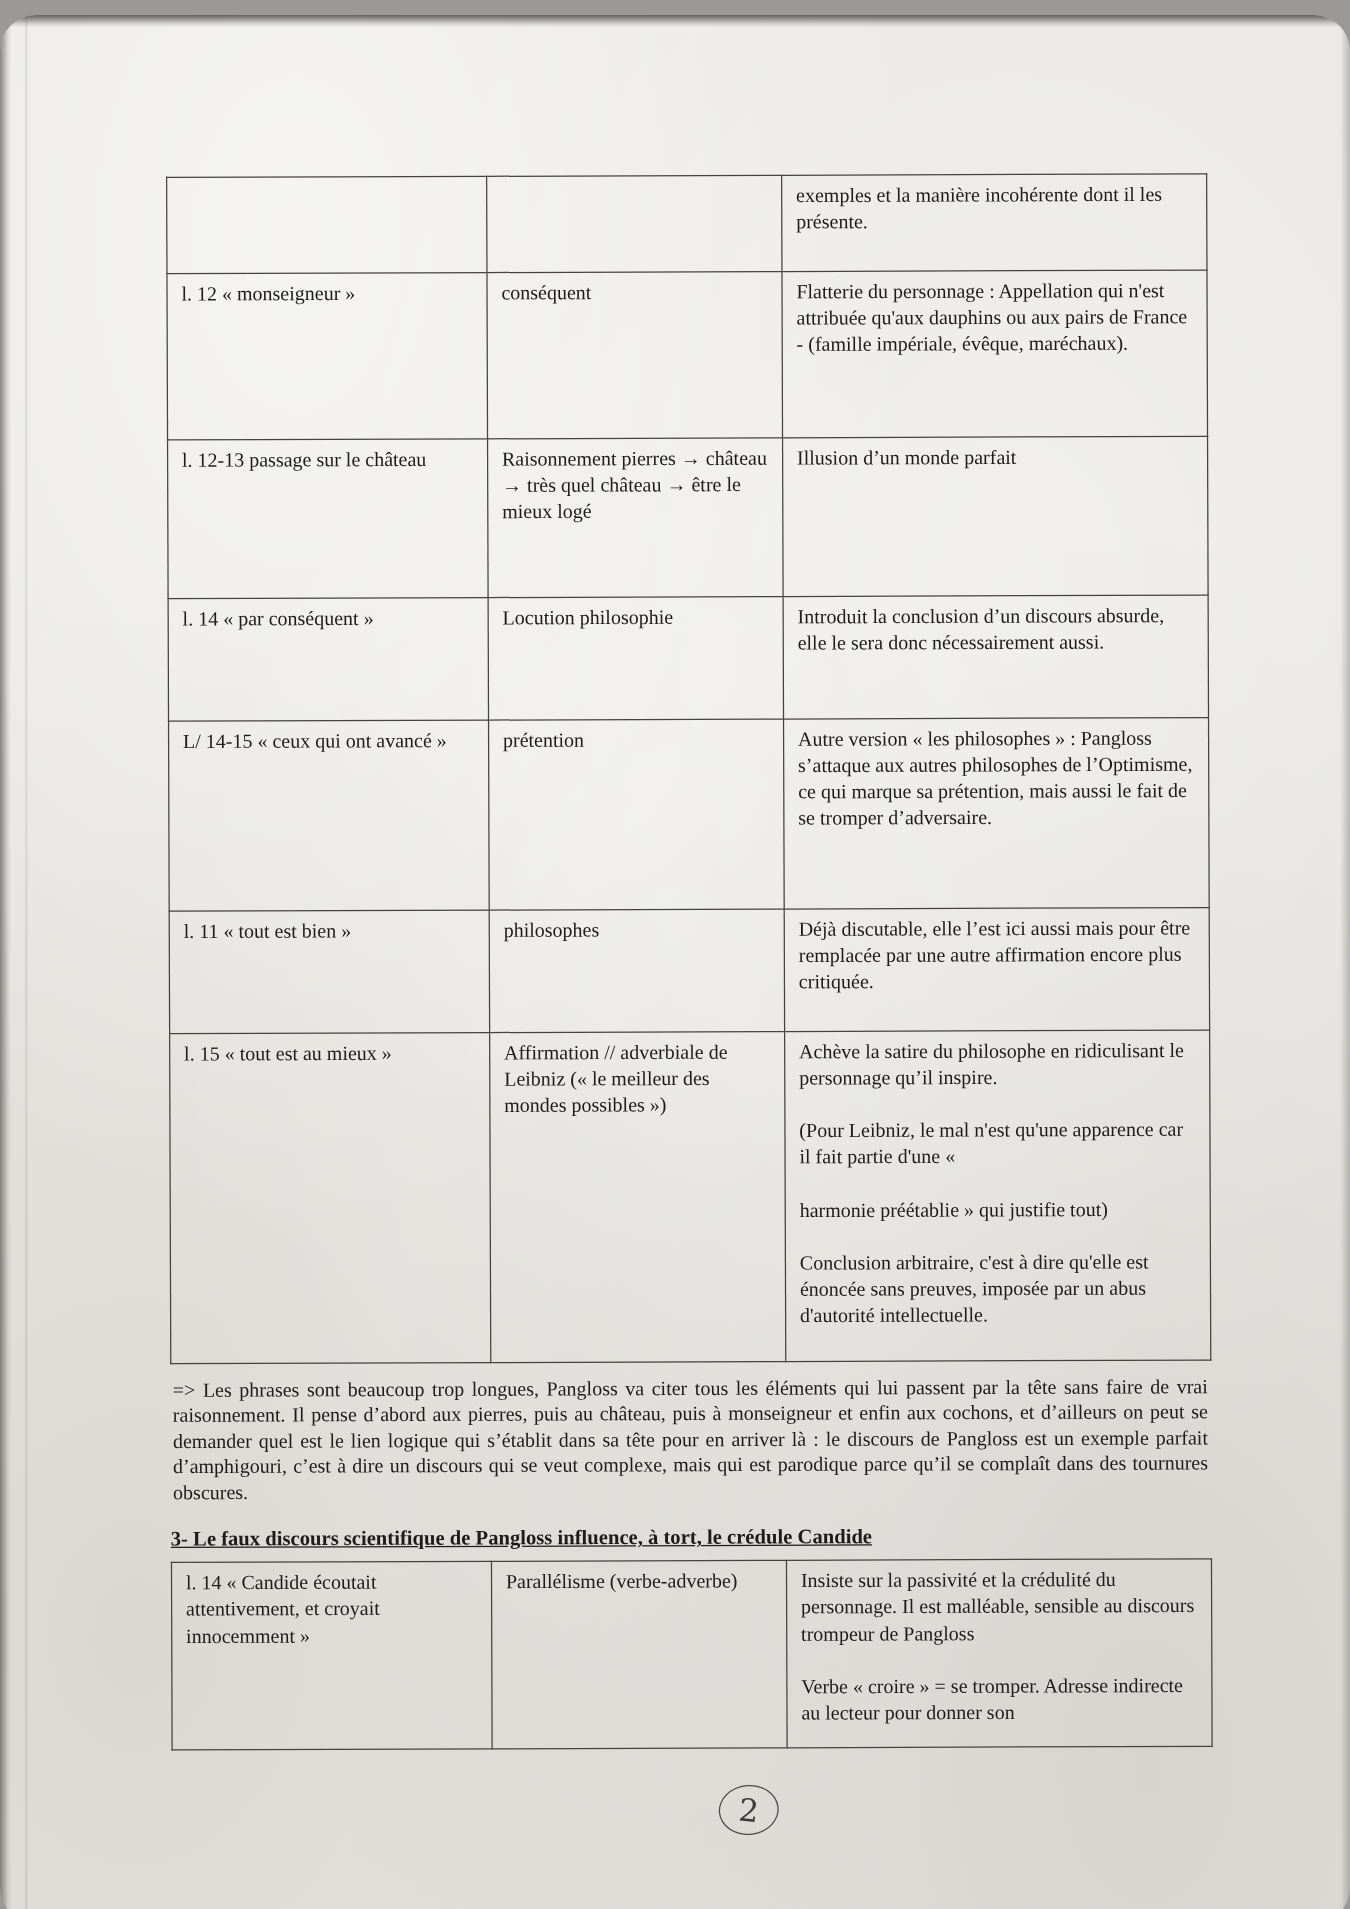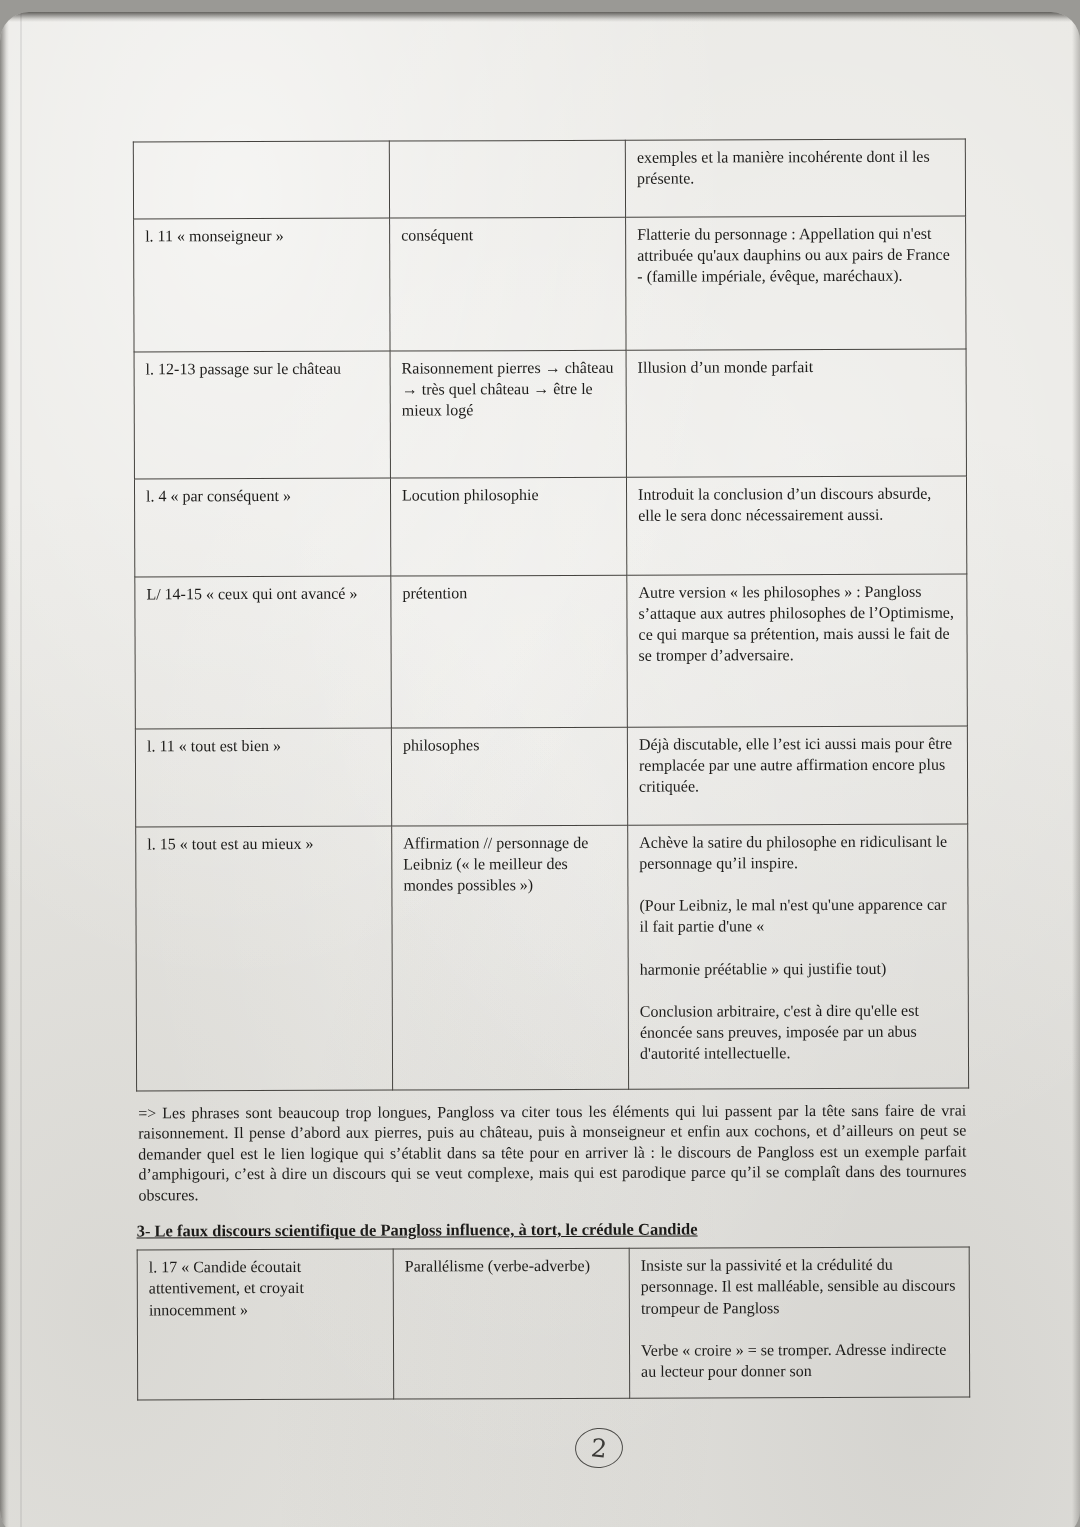--- a/index.html
+++ b/index.html
@@ -113,47 +113,47 @@
           <col class="c2">
           <col class="c3">
         </colgroup>
       <tbody>
         <tr>
           <td></td>
           <td></td>
           <td>exemples et la manière incohérente dont il les présente.</td>
         </tr>
         <tr>
-          <td>l. 11 « monseigneur »</td>
+          <td>l. 12 « monseigneur »</td>
           <td>conséquent</td>
           <td>Flatterie du personnage : Appellation qui n'est attribuée qu'aux dauphins ou aux pairs de France - (famille impériale, évêque, maréchaux).</td>
         </tr>
         <tr>
           <td>l. 12-13 passage sur le château</td>
           <td>Raisonnement pierres → château → très quel château → être le mieux logé</td>
           <td>Illusion d’un monde parfait</td>
         </tr>
         <tr>
-          <td>l. 4 « par conséquent »</td>
+          <td>l. 14 « par conséquent »</td>
           <td>Locution philosophie</td>
           <td>Introduit la conclusion d’un discours absurde, elle le sera donc nécessairement aussi.</td>
         </tr>
         <tr>
           <td>L/ 14-15 « ceux qui ont avancé »</td>
           <td>prétention</td>
           <td>Autre version « les philosophes » : Pangloss s’attaque aux autres philosophes de l’Optimisme, ce qui marque sa prétention, mais aussi le fait de se tromper d’adversaire.</td>
         </tr>
         <tr>
           <td>l. 11 « tout est bien »</td>
           <td>philosophes</td>
           <td>Déjà discutable, elle l’est ici aussi mais pour être remplacée par une autre affirmation encore plus critiquée.</td>
         </tr>
         <tr>
           <td>l. 15 « tout est au mieux »</td>
-          <td>Affirmation // personnage de Leibniz (« le meilleur des mondes possibles »)</td>
+          <td>Affirmation // adverbiale de Leibniz (« le meilleur des mondes possibles »)</td>
           <td>Achève la satire du philosophe en ridiculisant le personnage qu’il inspire.
 
 (Pour Leibniz, le mal n'est qu'une apparence car il fait partie d'une «
 
 harmonie préétablie » qui justifie tout)
 
 Conclusion arbitraire, c'est à dire qu'elle est énoncée sans preuves, imposée par un abus d'autorité intellectuelle.</td>
         </tr>
       </tbody>
     </table>
@@ -163,21 +163,21 @@
     <div class="heading">3- Le faux discours scientifique de Pangloss influence, à tort, le crédule Candide</div>
 
     <table class="analysis" id="table2">
       <colgroup>
           <col class="c1">
           <col class="c2">
           <col class="c3">
         </colgroup>
       <tbody>
         <tr>
-          <td>l. 17 « Candide écoutait attentivement, et croyait innocemment »</td>
+          <td>l. 14 « Candide écoutait attentivement, et croyait innocemment »</td>
           <td>Parallélisme (verbe-adverbe)</td>
           <td>Insiste sur la passivité et la crédulité du personnage. Il est malléable, sensible au discours trompeur de Pangloss
 
 Verbe « croire » = se tromper. Adresse indirecte au lecteur pour donner son</td>
         </tr>
       </tbody>
     </table>
 
   </div>
 

